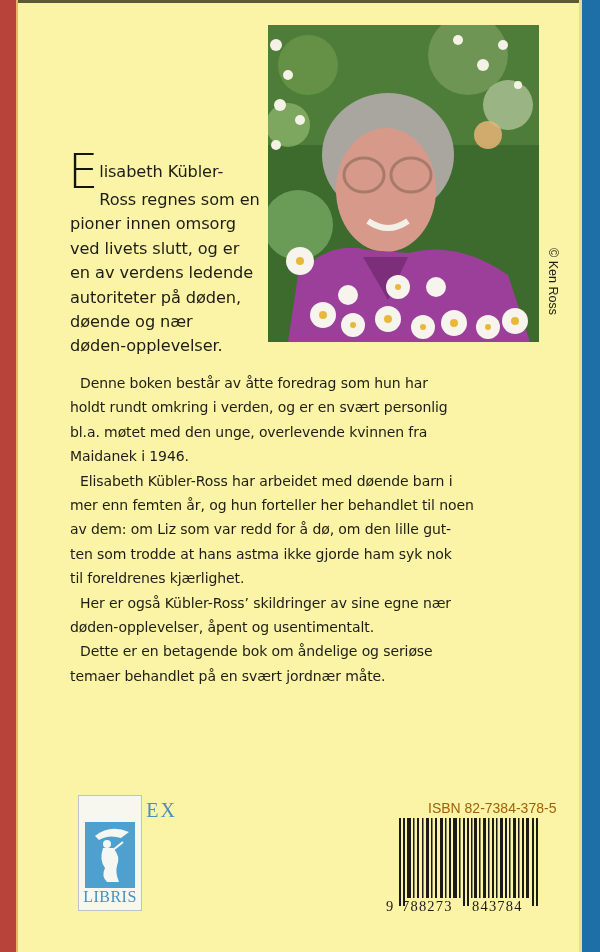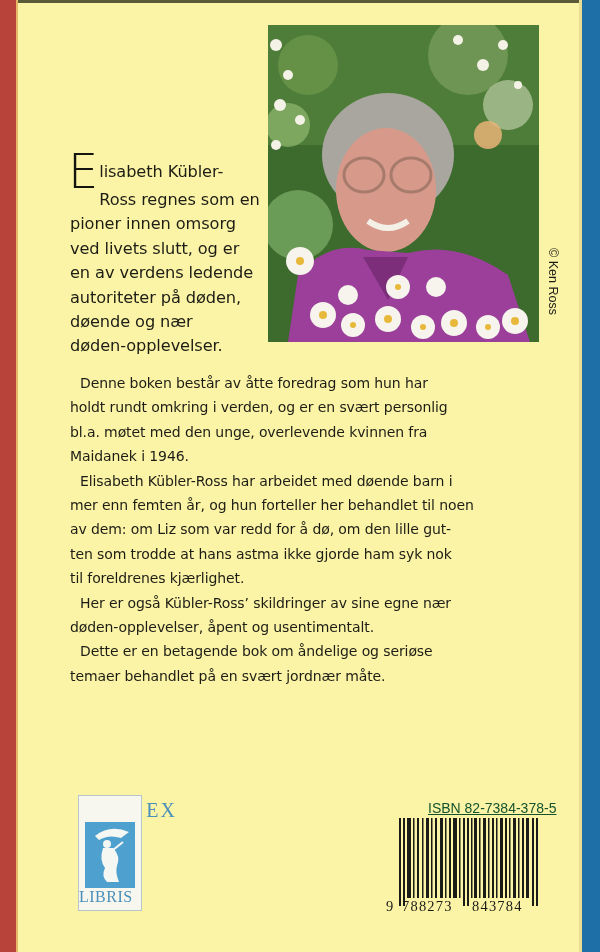--- a/index.html
+++ b/index.html
@@ -47,25 +47,25 @@
   .body-text .line { display: block; white-space: nowrap; height: 24.4px; }
   .body-text .line.indent { padding-left: 10px; }
 
   .logo {
     position: absolute; left: 78px; top: 795px; width: 64px; height: 116px;
     background: #f7f7ef; border: 1px solid #b7c6cc; box-sizing: border-box;
   }
   .logo .ex { position: absolute; left: 0; top: 3px; width: 62px; text-align: right;
     font-family: "Liberation Serif", serif; font-size: 20px; color: #4a8fb9; letter-spacing: 2px; margin-left: 36px; }
   .logo .panel { position: absolute; left: 6px; top: 26px; width: 50px; height: 66px; background: #4ea0cf; }
-  .logo .libris { position: absolute; left: 0; top: 92px; width: 62px; text-align: left;
+  .logo .libris { position: absolute; left: 0; top: 92px; width: 62px; text-align: center;
     font-family: "Liberation Serif", serif; font-size: 16px; color: #4a8fb9; letter-spacing: 0.5px; }
 
   .isbn { position: absolute; left: 428px; top: 800px; font-family: "Liberation Sans", sans-serif;
-    font-size: 14px; color: #14532d; white-space: nowrap; text-decoration: underline; }
+    font-size: 14px; color: #a16207; white-space: nowrap; }
   .barcode { position: absolute; left: 398px; top: 818px; width: 142px; height: 96px; }
   .barcode-digits { position: absolute; left: 386px; top: 898px; font-family: Liberation Serif, serif;
     font-size: 14.5px; color: #1b1b18; white-space: nowrap; letter-spacing: 0.5px; }
   .barcode-digits .lead { display: inline-block; width: 16px; }
   .barcode-digits .grp1 { display: inline-block; width: 66px; letter-spacing: 1.2px; }
   .barcode-digits .grp2 { display: inline-block; letter-spacing: 1.2px; margin-left: 4px; }
 </style>
 </head>
 <body>
 

